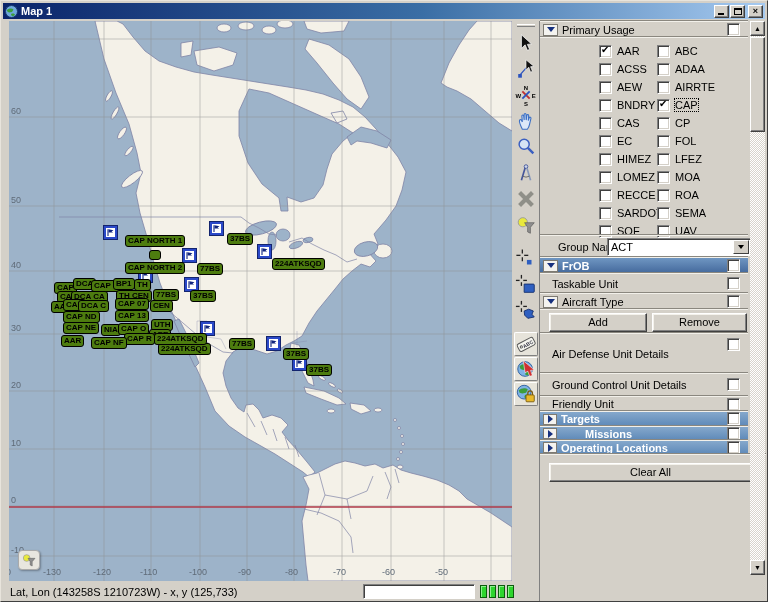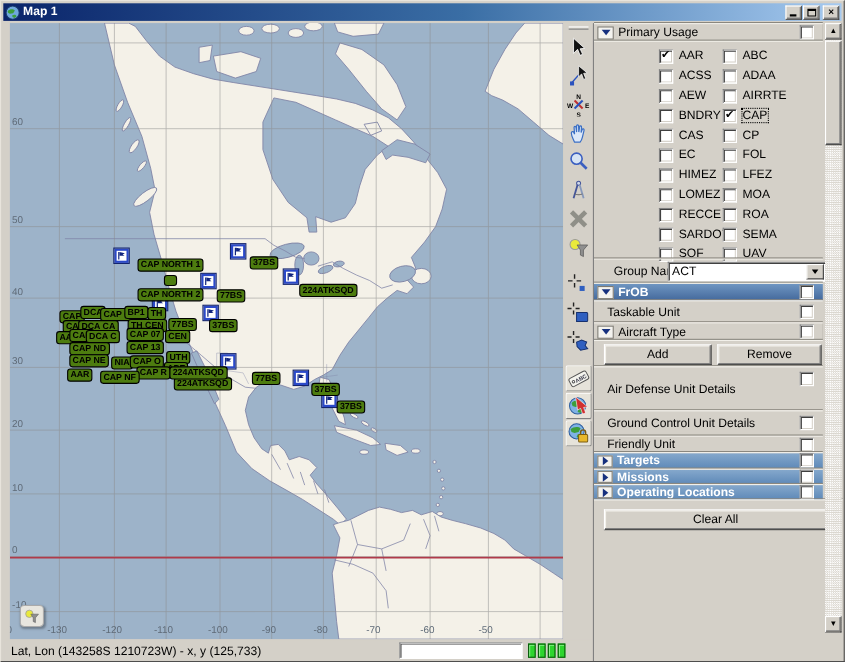--- a/index.html
+++ b/index.html
@@ -602,21 +602,21 @@
         </div>
       </div>
     <div id="collapsed-secs">
         <div class="prow sec-header blue" style="height: 15px;">
           <span class="tri-btn" style="height:11px;width:14px">
             <span class="tri right"></span>
           </span>
           <span>Targets</span>
           <span class="cb hdr-cb" style="top:0"></span>
         </div>
-        <div class="prow sec-header blue" style="height: 14px;">
+        <div class="prow sec-header blue" style="height: 14px; gap: 24px;">
           <span class="tri-btn" style="height:11px;width:14px">
             <span class="tri right"></span>
           </span>
           <span>Missions</span>
           <span class="cb hdr-cb" style="top:0"></span>
         </div>
         <div class="prow sec-header blue" style="height: 14px;">
           <span class="tri-btn" style="height:11px;width:14px">
             <span class="tri right"></span>
           </span>

